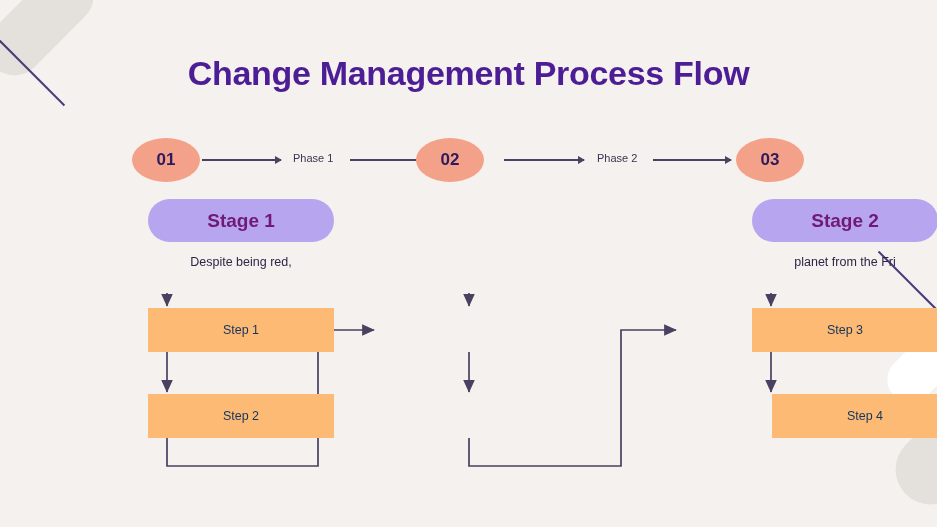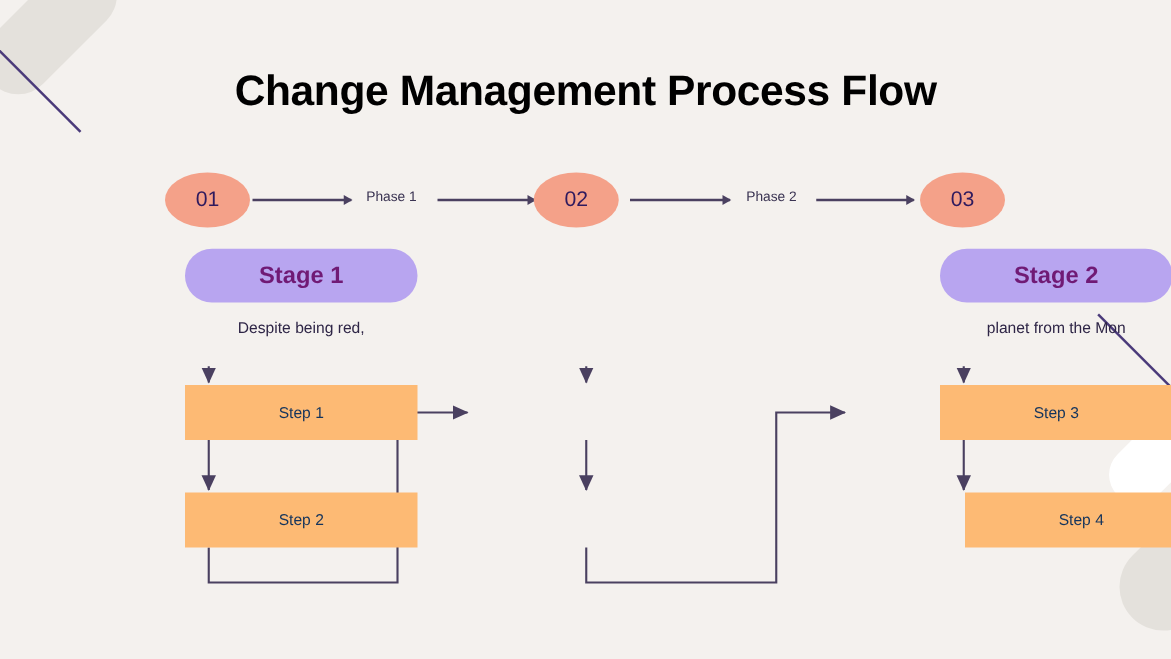--- a/index.html
+++ b/index.html
@@ -48,38 +48,38 @@
     transform:rotate(-45deg);
   }
 
   
   .title {
     position:absolute;
     top:54px; left:0; right:0;
     text-align:center;
     font-size:34px;
     font-weight:bold;
-    color:#000000;
+    color:#4c1d95;
     letter-spacing:-0.3px;
   }
 
   
   .phase-row { position:absolute; top:138px; left:0; width:937px; height:46px; }
 
   .num-ellipse {
     position:absolute;
     width:68px; height:44px;
     background:#F4A189;
     border-radius:50%;
     display:flex; align-items:center; justify-content:center;
-    font-size:17px; font-weight:normal; color:#2E1A5E;
+    font-size:17px; font-weight:bold; color:#2E1A5E;
     top:0;
   }
   .e1 { left:132px; }
-  .e2 { left:427px; }
+  .e2 { left:416px; }
   .e3 { left:736px; }
 
   .phase-label {
     position:absolute;
     top:14px;
     font-size:11px;
     color:#3A3352;
     white-space:nowrap;
   }
   .p1 { left:293px;text-align:center; }
@@ -193,21 +193,21 @@
   <div class="stage-desc" style="left:74px">
     <div>Despite being red,</div>
   </div>
   <div class="step-box step-a" style="left:74px">Step 1</div>
   <div class="step-box step-b" style="left:74px">Step 2</div>
 </div>
 
 <div class="col col2">
   <div class="stage-pill" style="left:376px">Stage 2</div>
   <div class="stage-desc" style="left:376px">
-    <div>planet from the Mon</div>
+    <div>planet from the Fri</div>
   </div>
   <div class="step-box step-a" style="left:376px">Step 3</div>
   <div class="step-box step-b" style="left:396px">Step 4</div>
 </div>
 
 <div class="col col3">
   
   
   
   

